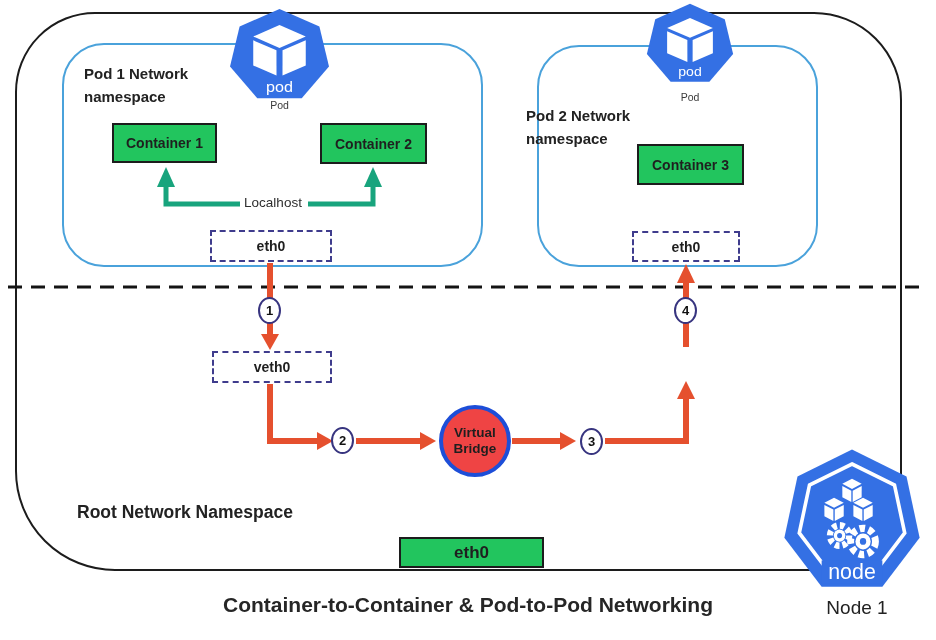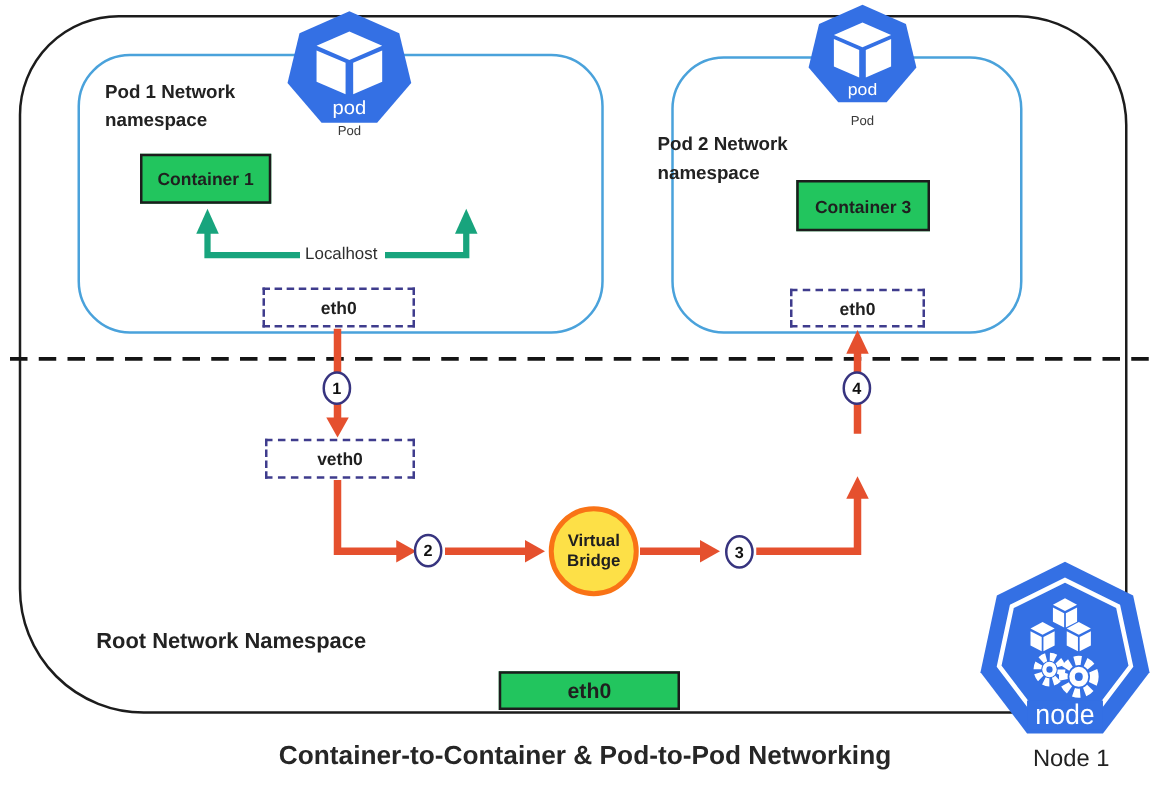--- a/index.html
+++ b/index.html
@@ -42,22 +42,22 @@
   
   .step{width:23px;height:27px;border:2.5px solid #37347F;border-radius:50%;background:#fff;
         display:flex;align-items:center;justify-content:center;font-size:13px;font-weight:bold;
         color:#111;box-sizing:border-box;z-index:5;}
   .step-1{left:258px;top:297px;}
   .step-2{left:331px;top:427px;}
   .step-3{left:580px;top:428px;}
   .step-4{left:674px;top:297px;}
 
   
-  .bridge{left:439px;top:405px;width:72px;height:72px;border:4px solid #f97316;border-radius:50%;
-          background:#fde047;display:flex;align-items:center;justify-content:center;text-align:center;
+  .bridge{left:439px;top:405px;width:72px;height:72px;border:4px solid #1d4ed8;border-radius:50%;
+          background:#ef4444;display:flex;align-items:center;justify-content:center;text-align:center;
           font-size:13.5px;font-weight:bold;line-height:1.2;white-space:pre-line;box-sizing:border-box;z-index:5;}
 
   
   .localhost{left:238px;top:195px;width:70px;text-align:center;font-size:13.5px;color:#2e2e2e;z-index:4;}
   .root-label{left:77px;top:502px;font-size:17.5px;font-weight:bold;color:#222;z-index:4;}
   .diagram-title{left:0;top:593px;width:936px;text-align:center;font-size:21px;font-weight:bold;color:#262626;z-index:4;}
   .node-caption{left:807px;top:597px;width:100px;text-align:center;font-size:19px;font-weight:normal;color:#222;z-index:8;}
   .pod-caption{text-align:center;font-size:10.5px;color:#3a3a3a;z-index:8;}
   .cap-1{left:229px;top:99px;width:101px;}
   .cap-2{left:646px;top:91px;width:88px;}
@@ -101,20 +101,21 @@
     <polygon class="redfill" points="420,432 420,450 436,441"></polygon>
     <line class="red" x1="512" y1="441" x2="561" y2="441"></line>
     <polygon class="redfill" points="560,432 560,450 576,441"></polygon>
     <polyline class="red" points="605,441 686,441 686,398"></polyline>
     <polygon class="redfill" points="677,399 695,399 686,381"></polygon>
     <line class="red" x1="686" y1="347" x2="686" y2="282"></line>
     <polygon class="redfill" points="677,283 695,283 686,264"></polygon>
   </svg>
 
   <div class="abs solid-box container-1">Container 1</div>
+  <div class="abs solid-box container-2">Container 2</div>
   <div class="abs solid-box container-3">Container 3</div>
 
   <div class="abs localhost">Localhost</div>
 
   <div class="abs dash-box eth-p1">eth0</div>
   <div class="abs dash-box eth-p2">eth0</div>
   <div class="abs dash-box veth0">veth0</div>
   <div class="abs solid-box eth-node">eth0</div>
 
   <div class="abs step step-1">1</div>

